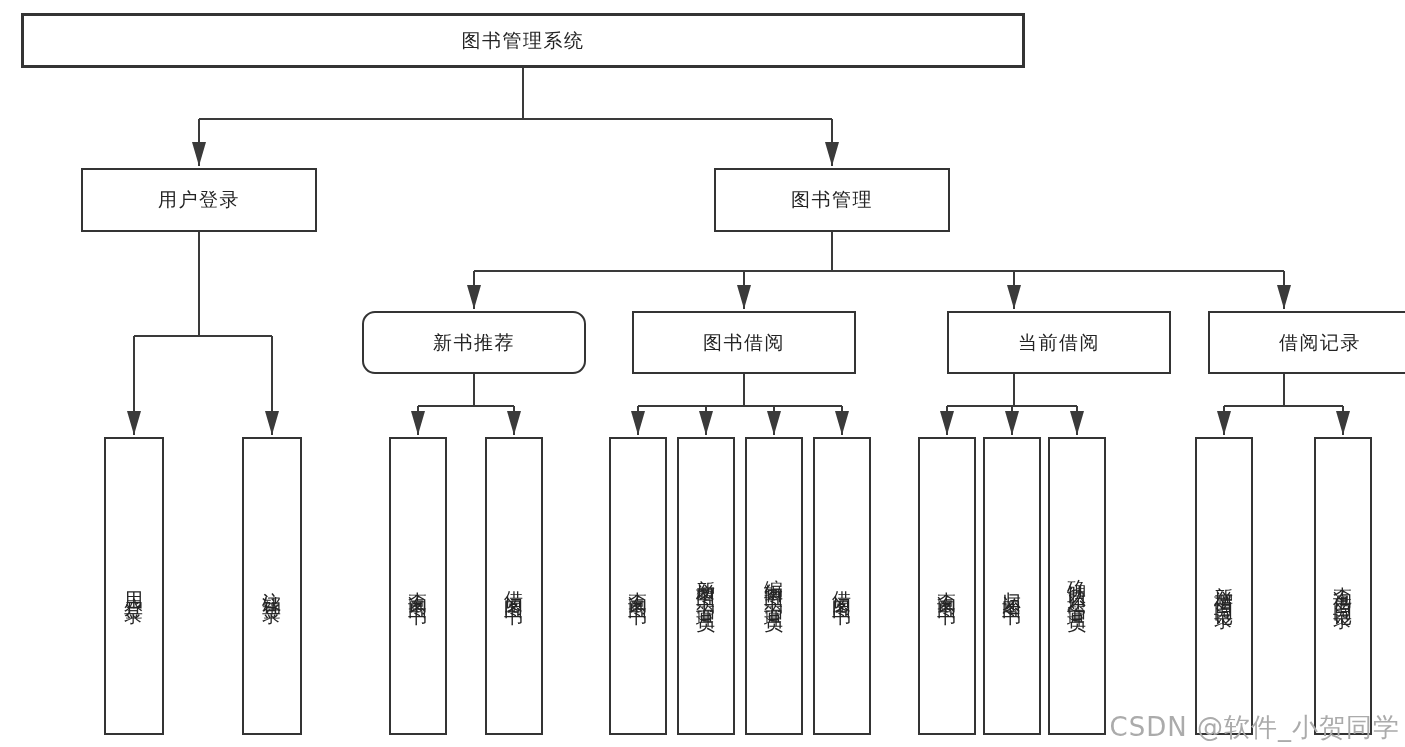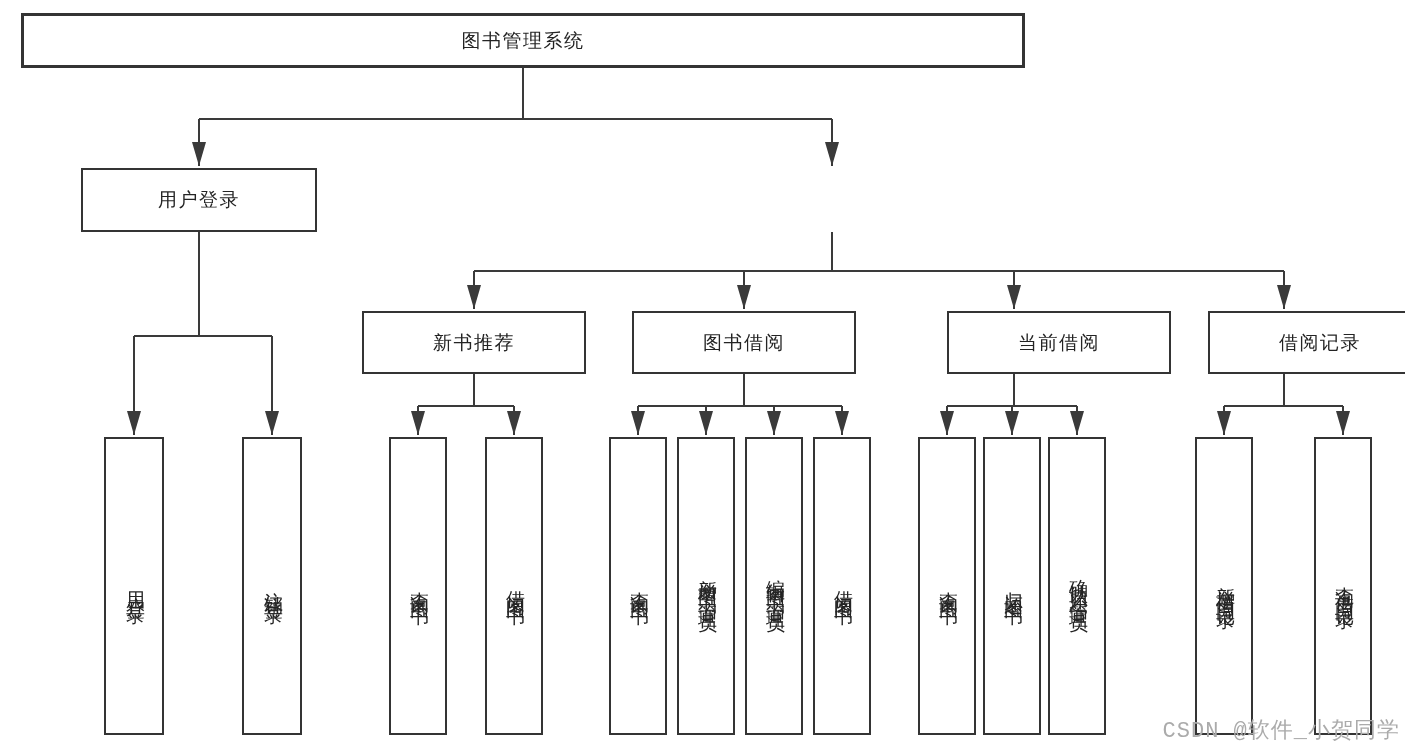--- a/index.html
+++ b/index.html
@@ -1,30 +1,30 @@
 <!DOCTYPE html>
 <html><head>
 <meta charset="utf-8">
 <style>
   html,body { margin:0; padding:0; background:#ffffff; }
   body { width:1405px; height:747px; font-family:"DejaVu Sans","Liberation Sans",sans-serif; }
-  .canvas { position:relative; width:1405px; height:747px; background:#ffffff; overflow:hidden;font-family:Liberation Mono, monospace; }
+  .canvas { position:relative; width:1405px; height:747px; background:#ffffff; overflow:hidden; }
   svg.wires { position:absolute; left:0; top:0; width:1405px; height:747px; pointer-events:none; }
   .node {
     position:absolute; box-sizing:border-box; background:#ffffff;
     border:2px solid #343434; color:#242424;
     display:flex; align-items:center; justify-content:center;
     white-space:nowrap;
   }
   .h  { font-size:19px; letter-spacing:1.5px; }
   .root { border-width:3px; }
   .v  { writing-mode:vertical-rl; text-orientation:mixed; font-size:19px; letter-spacing:5px; line-height:1.1; }
   .watermark {
     position:absolute; right:5px; bottom:2px;
-    font-size:22px; color:#ababab; letter-spacing:1px;
+    font-size:26px; color:#ababab; letter-spacing:1px;
     pointer-events:none;
   }
 </style>
 </head>
 <body>
 
 <div class="canvas">
 
   <svg class="wires" viewBox="0 0 1405 747" xmlns="http://www.w3.org/2000/svg">
     <defs>
@@ -72,22 +72,23 @@
       <path d="M1284,374 L1284,406"></path>
       <path d="M1224,406 L1343,406"></path>
       <path d="M1224,406 L1224,435" marker-end="url(#arw)"></path>
       <path d="M1343,406 L1343,435" marker-end="url(#arw)"></path>
     </g>
   </svg>
 
   <div class="node h root" style="left:21px; top:13px; width:1004px; height:55px;">图书管理系统</div>
 
   <div class="node h" style="left:81px; top:168px; width:236px; height:64px;">用户登录</div>
+  <div class="node h" style="left:714px; top:168px; width:236px; height:64px;">图书管理</div>
 
-  <div class="node h" style="left:362px; top:311px; width:224px; height:63px;">新书推荐</div>
+  <div class="node h" style="left:362px; top:311px; width:224px; height:63px;border-radius:13px;">新书推荐</div>
   <div class="node h" style="left:632px; top:311px; width:224px; height:63px;">图书借阅</div>
   <div class="node h" style="left:902px; top:311px; width:224px; height:63px;margin-left:45px;">当前借阅</div>
   <div class="node h" style="left:1172px; top:311px; width:224px; height:63px;margin-left:36px;">借阅记录</div>
 
   <div class="node v" style="left:104px; top:437px; width:60px; height:298px;">用户登录</div>
   <div class="node v" style="left:242px; top:437px; width:60px; height:298px;">注销登录</div>
 
   <div class="node v" style="left:389px; top:437px; width:58px; height:298px;">查询图书</div>
   <div class="node v" style="left:485px; top:437px; width:58px; height:298px;">借阅图书</div>
 

